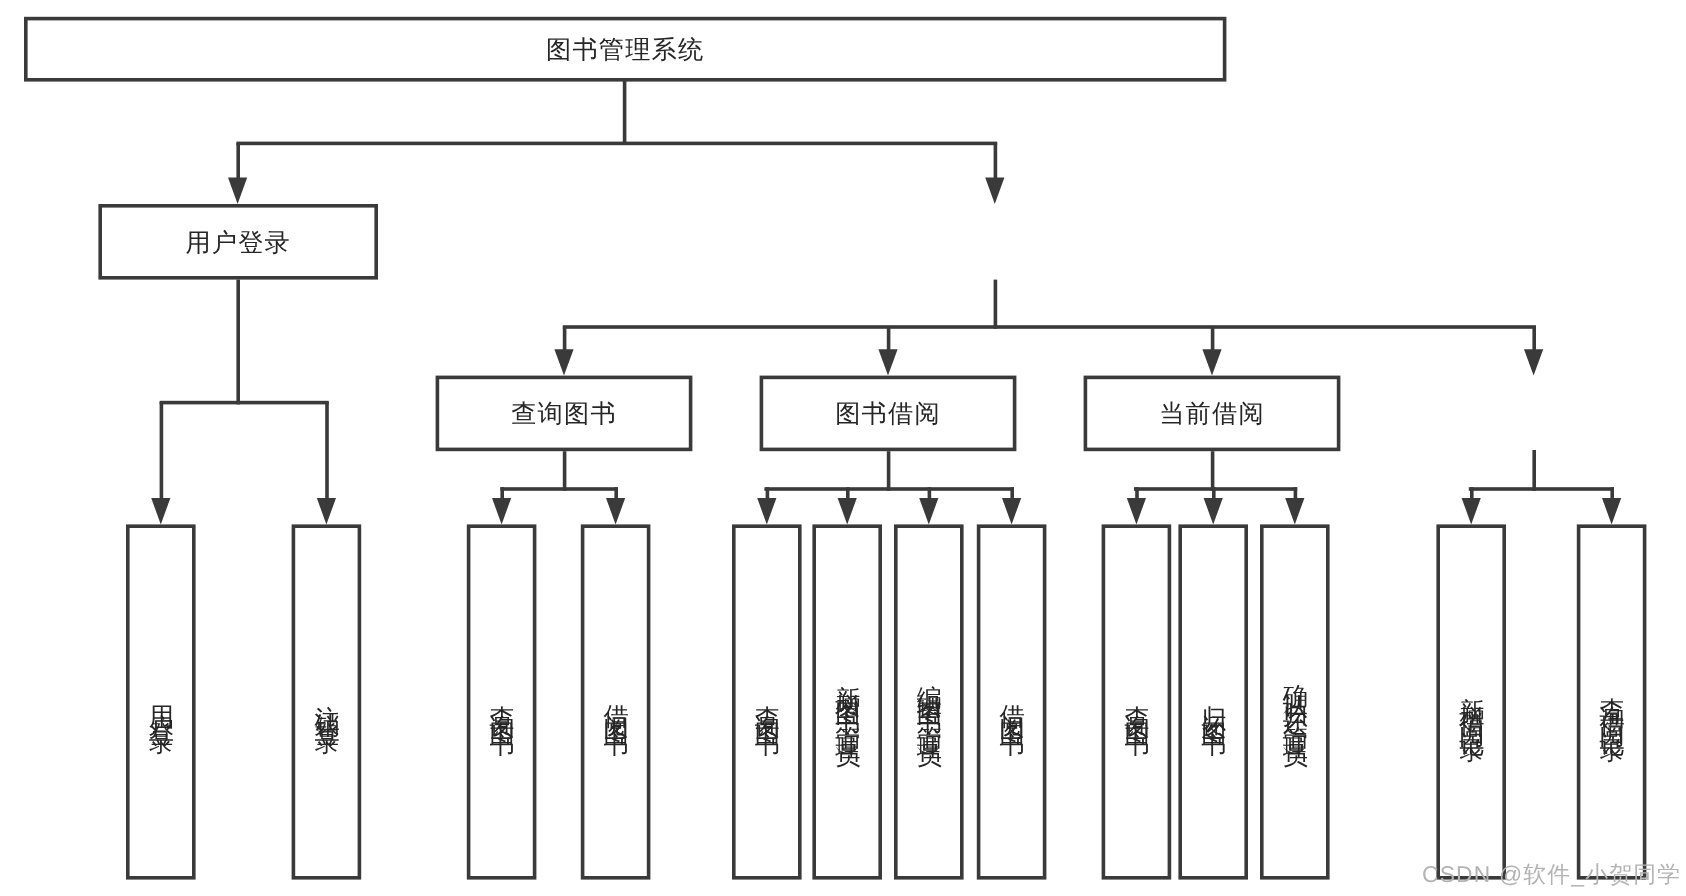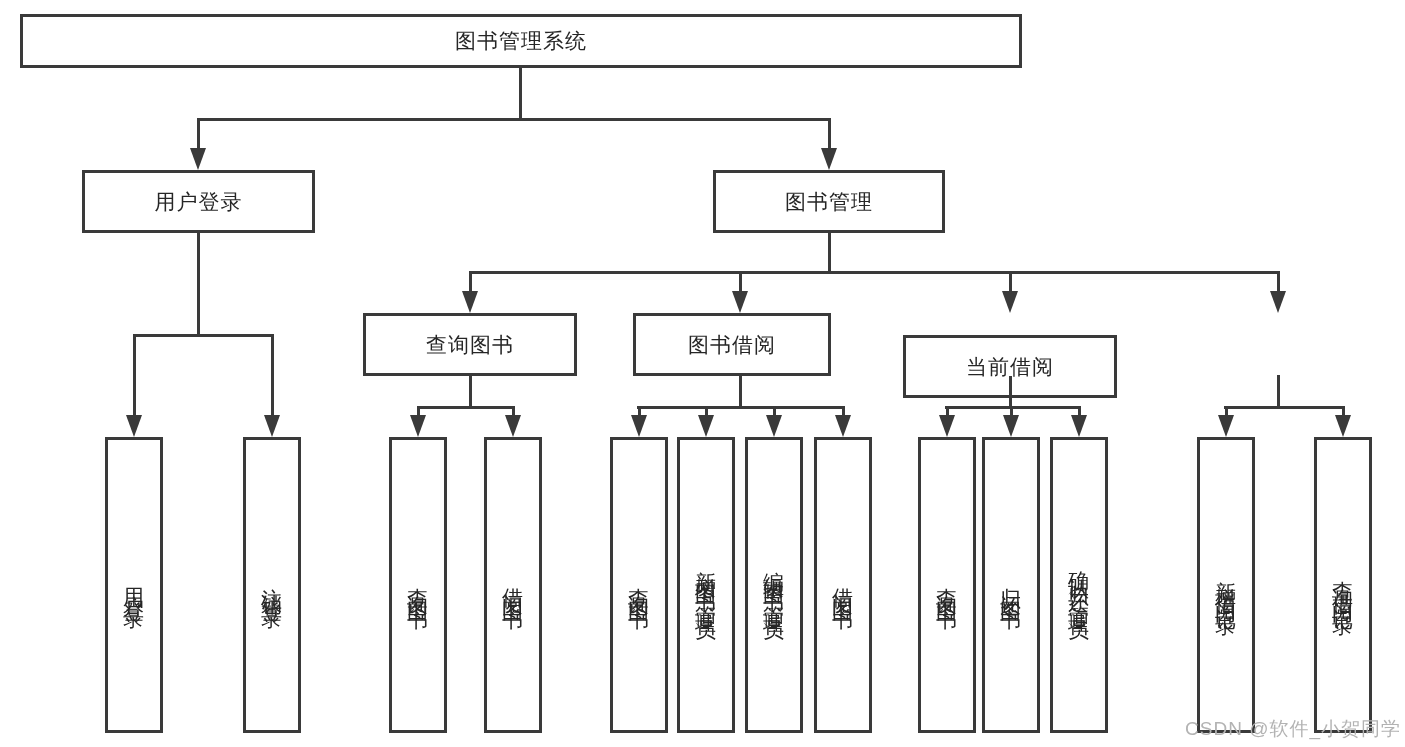--- a/index.html
+++ b/index.html
@@ -42,43 +42,42 @@
   <div class="node" style="left:20px; top:14px; width:1002px; height:54px;">图书管理系统</div>
 
   <div class="vl" style="left:519px; top:66px; height:54px;"></div>
   <div class="hl" style="left:197px; top:118px; width:634px;"></div>
   <div class="vl" style="left:197px; top:119px; height:32px;"></div>
   <div class="arrow" style="left:190px; top:148px;"></div>
   <div class="vl" style="left:828px; top:119px; height:32px;"></div>
   <div class="arrow" style="left:821px; top:148px;"></div>
 
   <div class="node" style="left:82px; top:170px; width:233px; height:63px;">用户登录</div>
-  <div class="node" style="left:713px; top:170px; width:232px; height:63px;">图书管理</div>
 
   <div class="vl" style="left:197px; top:233px; height:104px;"></div>
   <div class="hl" style="left:133px; top:334px; width:141px;"></div>
   <div class="vl" style="left:133px; top:335px; height:82px;"></div>
   <div class="arrow" style="left:126px; top:415px;"></div>
   <div class="vl" style="left:271px; top:335px; height:82px;"></div>
   <div class="arrow" style="left:264px; top:415px;"></div>
 
   <div class="vl" style="left:828px; top:233px; height:41px;"></div>
   <div class="hl" style="left:469px; top:271px; width:811px;"></div>
   <div class="vl" style="left:469px; top:272px; height:21px;"></div>
   <div class="arrow" style="left:462px; top:291px;"></div>
   <div class="vl" style="left:739px; top:272px; height:21px;"></div>
   <div class="arrow" style="left:732px; top:291px;"></div>
   <div class="vl" style="left:1009px; top:272px; height:21px;"></div>
   <div class="arrow" style="left:1002px; top:291px;"></div>
   <div class="vl" style="left:1277px; top:272px; height:21px;"></div>
   <div class="arrow" style="left:1270px; top:291px;"></div>
 
   <div class="node" style="left:363px; top:313px; width:214px; height:63px;">查询图书</div>
-  <div class="node" style="left:633px; top:313px; width:198px; height:63px;">图书借阅</div>
-  <div class="node" style="left:903px; top:313px; width:214px; height:63px;margin-top:22px;">当前借阅</div>
+  <div class="node" style="left:633px; top:313px; width:214px; height:63px;">图书借阅</div>
+  <div class="node" style="left:903px; top:313px; width:214px; height:63px;">当前借阅</div>
 
   <div class="vl" style="left:469px; top:376px; height:33px;"></div>
   <div class="hl" style="left:417px; top:406px; width:98px;"></div>
   <div class="vl" style="left:417px; top:406px; height:11px;"></div>
   <div class="arrow" style="left:410px; top:415px;"></div>
   <div class="vl" style="left:512px; top:406px; height:11px;"></div>
   <div class="arrow" style="left:505px; top:415px;"></div>
 
   <div class="vl" style="left:739px; top:376px; height:33px;"></div>
   <div class="hl" style="left:637px; top:406px; width:208px;"></div>

